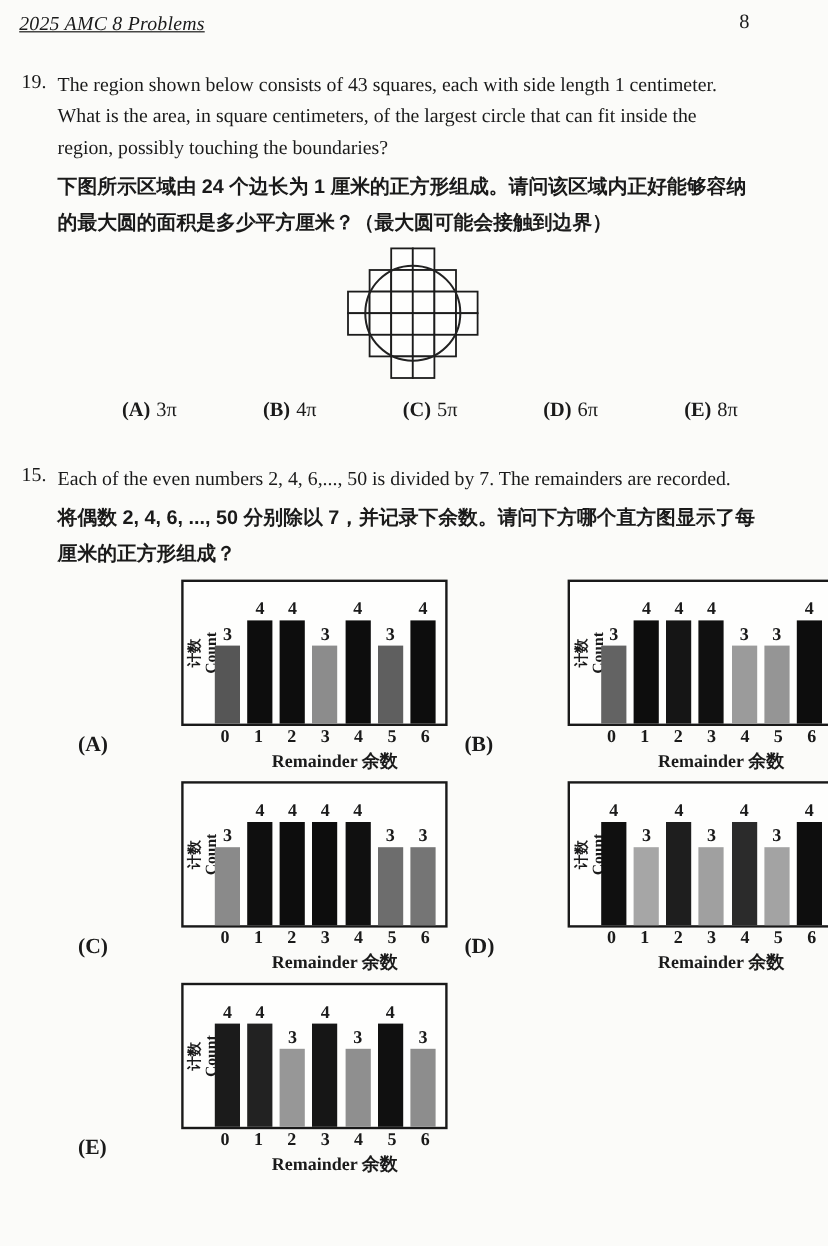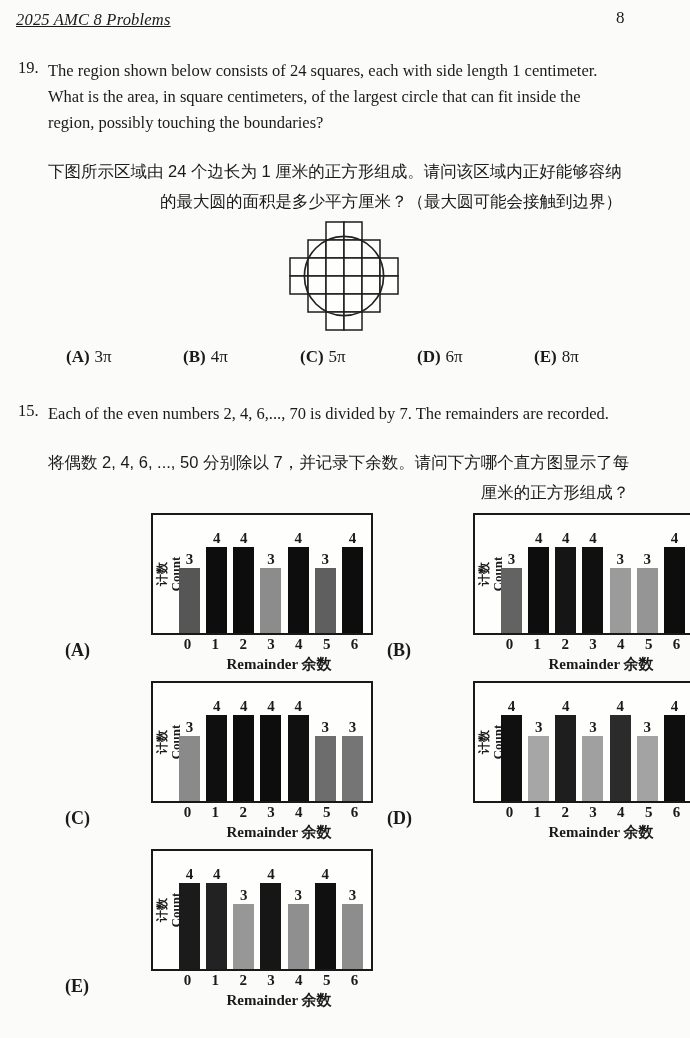--- a/index.html
+++ b/index.html
@@ -13,28 +13,28 @@
   .page-header { position:relative; padding:10px 16px 0 16px; height:32px;text-decoration:underline; }
   .header-title { font-style:italic; font-size:16.5px; letter-spacing:.2px; }
   .page-number { position:absolute; left:616px; top:8px; font-size:17px; }
 
   .problem { margin:0 20px 0 18px; }
   .p12 { margin-top:26px; }
   .p13 { margin-top:34px; }
   .prob-line { display:flex; }
   .prob-num { width:30px; flex:0 0 30px; font-size:16.5px; }
   .en-lines { font-size:16.5px; line-height:26px; }
-  .cn-lines { font-size:16.5px; line-height:30px; font-weight:400; margin-top:20px;
-              font-family:"Liberation Sans","DejaVu Sans",sans-serif;text-align:right; }
+  .cn-lines { font-size:16.5px; line-height:30px; font-weight:700; margin-top:5px;
+              font-family:"Liberation Sans","DejaVu Sans",sans-serif; }
   .en-lines div, .cn-lines div { white-space:nowrap; }
 
   .figure-wrap { width:150px; margin:3px auto 0 auto; }
   svg { display:block; }
 
-  .choices { display:flex; margin:14px 0 0 48px; }
+  .choices { display:flex; margin:14px 0 0 48px;text-align:center; }
   .choice { width:117px; font-size:17px; white-space:nowrap; }
   .choice .choice-label { font-weight:700; }
   .choice .choice-value { padding-left:5px; }
 
   .charts { margin:6px 0 0 45px; }
   .chart-row { display:flex; margin-bottom:4px; }
   .chart-cell { display:flex; align-items:flex-end; width:322px; flex:0 0 322px; }
   .opt-letter { width:88px; flex:0 0 88px; font-size:18px; font-weight:600;
                 padding-left:2px; margin-bottom:16px; }
   .chart-col { width:222px; }
@@ -60,21 +60,21 @@
 
 <div class="page-header">
   <span class="header-title">2025 AMC 8 Problems</span>
   <span class="page-number">8</span>
 </div>
 
 <div class="problem p12">
   <div class="prob-line">
     <div class="prob-num">19.</div>
     <div class="en-lines">
-      <div>The region shown below consists of 24 squares, each with side length 1 centimeter.</div>
+      <div>The region shown below consists of 43 squares, each with side length 1 centimeter.</div>
       <div>What is the area, in square centimeters, of the largest circle that can fit inside the</div>
       <div>region, possibly touching the boundaries?</div>
     </div>
   </div>
   <div class="prob-line">
     <div class="prob-num"></div>
     <div class="cn-lines">
       <div>下图所示区域由 24 个边长为 1 厘米的正方形组成。请问该区域内正好能够容纳</div>
       <div>的最大圆的面积是多少平方厘米？（最大圆可能会接触到边界）</div>
     </div>
@@ -114,21 +114,21 @@
     <div class="choice"><span class="choice-label">(C)</span><span class="choice-value">5π</span></div>
     <div class="choice"><span class="choice-label">(D)</span><span class="choice-value">6π</span></div>
     <div class="choice"><span class="choice-label">(E)</span><span class="choice-value">8π</span></div>
   </div>
 </div>
 
 <div class="problem p13">
   <div class="prob-line">
     <div class="prob-num">15.</div>
     <div class="en-lines">
-      <div>Each of the even numbers 2, 4, 6,..., 70 is divided by 7.  The remainders are recorded.</div>
+      <div>Each of the even numbers 2, 4, 6,..., 50 is divided by 7.  The remainders are recorded.</div>
     </div>
   </div>
   <div class="prob-line">
     <div class="prob-num"></div>
     <div class="cn-lines">
       <div>将偶数 2, 4, 6, ..., 50 分别除以 7，并记录下余数。请问下方哪个直方图显示了每</div>
       <div>厘米的正方形组成？</div>
     </div>
   </div>
 

